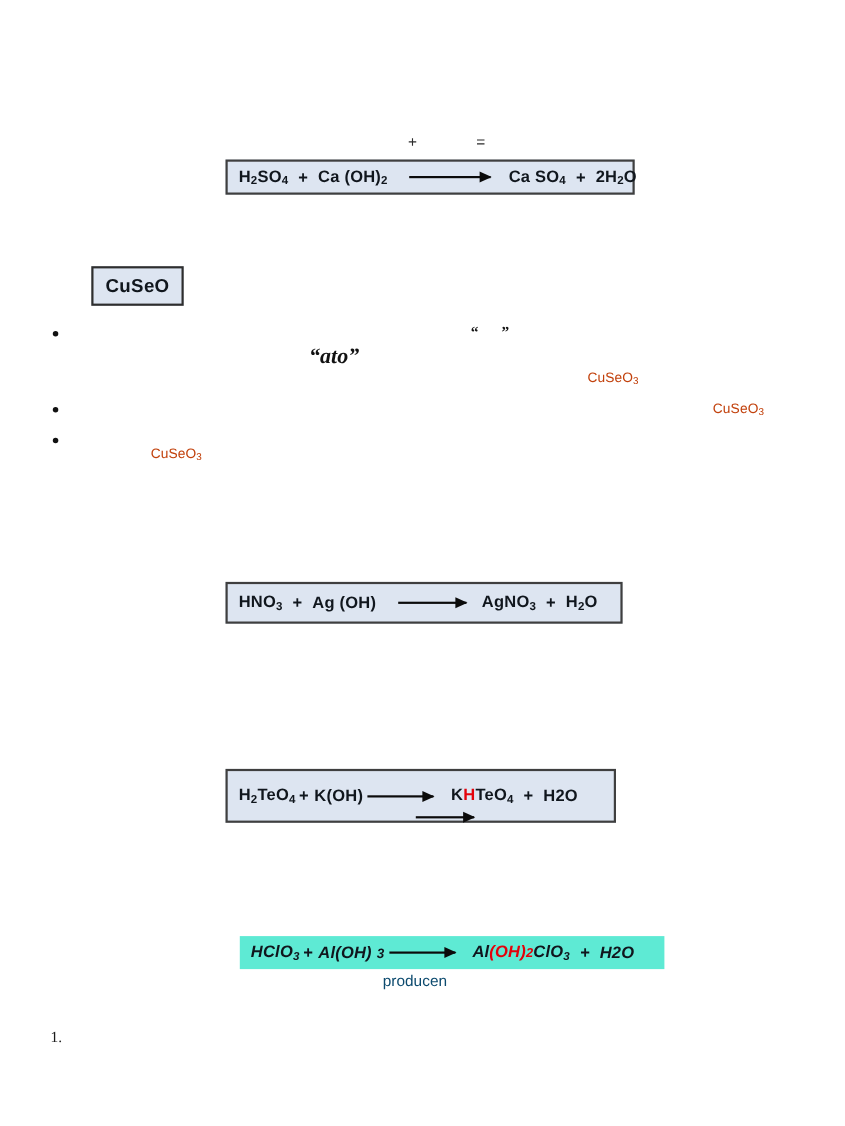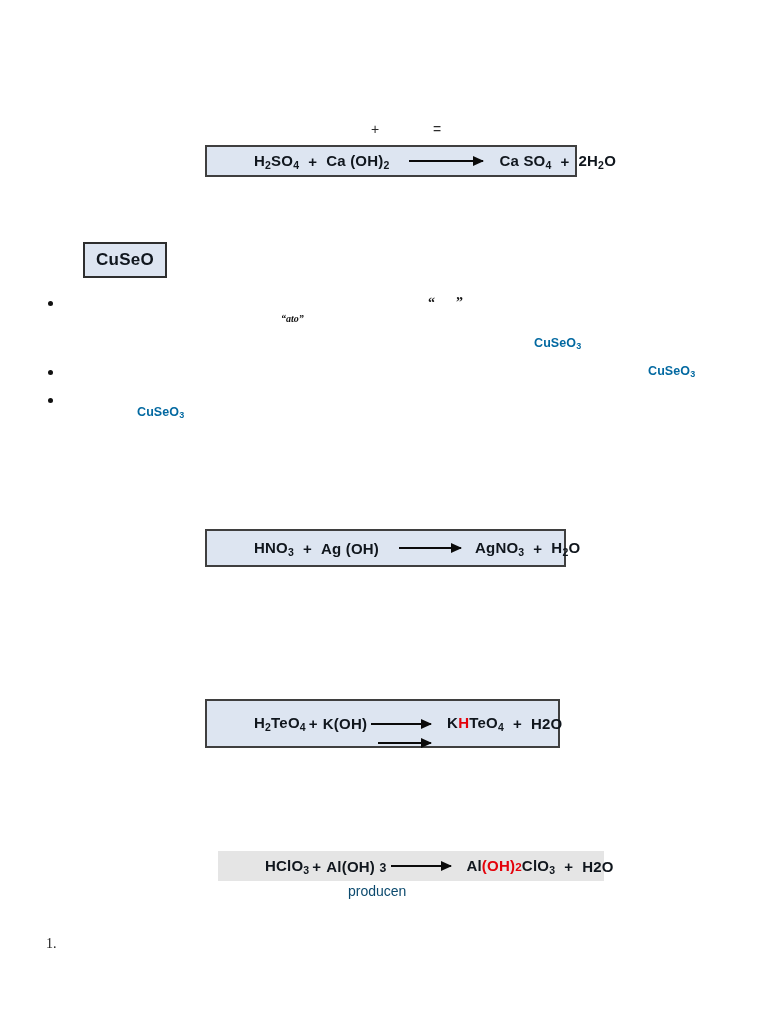--- a/index.html
+++ b/index.html
@@ -22,25 +22,25 @@
     background: #dde5f1;
     border: 2px solid #3f3f3f;
     box-sizing: border-box;
     display: flex;
     align-items: center;
     font-weight: bold;
     font-size: 15px;
     letter-spacing: 0.2px;
     white-space: nowrap;
     color: #10161d;
-    padding-left: 37px;
   }
   .eqbox.noborder {
     border: none;
-    background: #e5e5e5;
+    background: #5eead4;
+    font-style: italic;
   }
 
   .eq-inner {
     display: flex;
     align-items: center;
     padding-left: 10px;
   }
 
   .term { white-space: nowrap; }
   .term sub {
@@ -112,44 +112,44 @@
   
   .bullet {
     position: absolute;
     width: 5px;
     height: 5px;
     background: #111111;
     border-radius: 50%;
   }
   .frag {
     position: absolute;
-    font-weight: bold;
+    font-weight: normal;
     font-size: 12.5px;
-    color: #0369a1;
+    color: #c2410c;
     white-space: nowrap;
     letter-spacing: 0.1px;
   }
   .frag sub {
     font-size: 0.72em;
     vertical-align: -0.22em;
   }
   .quotemark {
     position: absolute;
     font-family: "Liberation Serif", serif;
     font-weight: bold;
     font-size: 14px;
     color: #141414;
     white-space: pre;
   }
   .ato {
     position: absolute;
     font-family: "Liberation Serif", serif;
     font-style: italic;
     font-weight: bold;
-    font-size: 10px;
+    font-size: 20px;
     color: #111111;
     white-space: nowrap;
   }
 
   
   .caption {
     position: absolute;
     font-size: 14px;
     color: #0c4a6e;
     font-family: "Liberation Sans", sans-serif;

